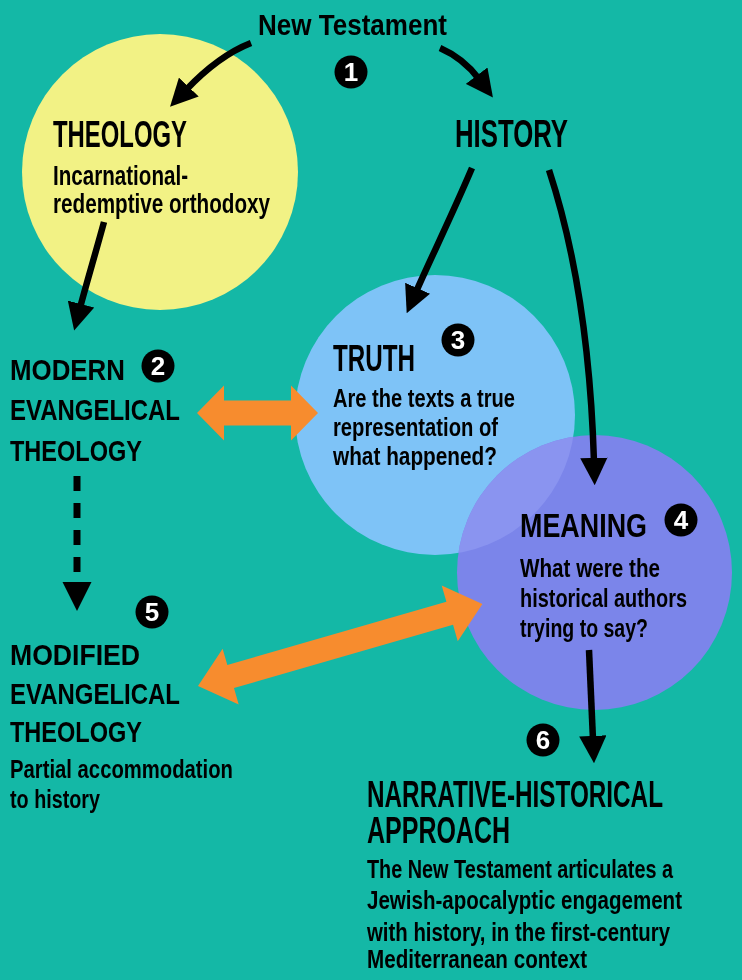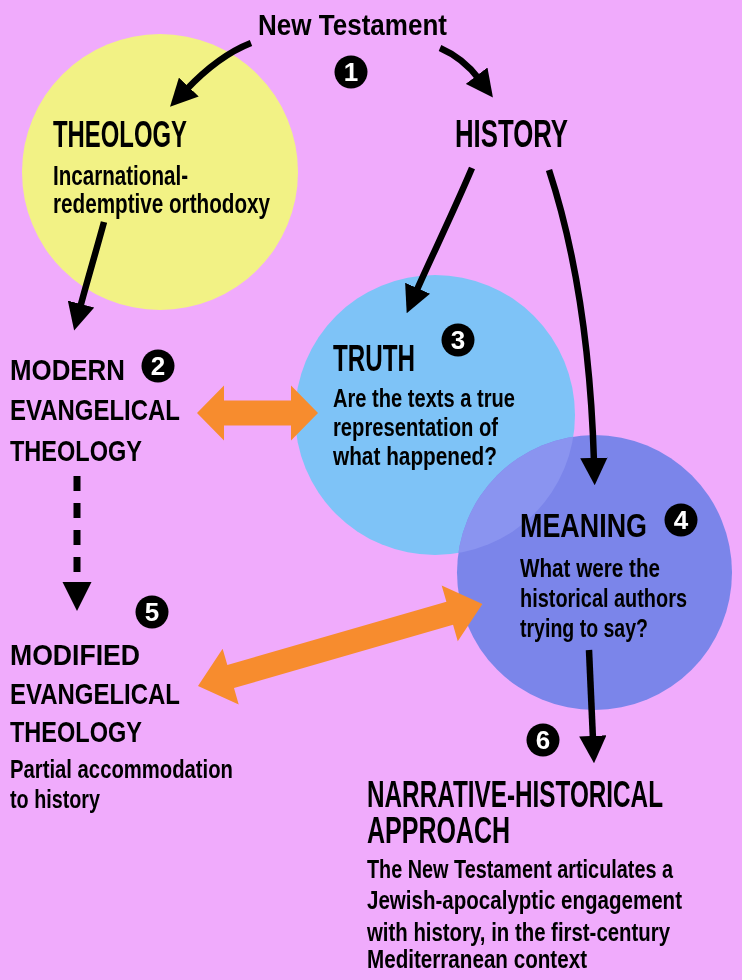--- a/index.html
+++ b/index.html
@@ -1,16 +1,16 @@
 <!DOCTYPE html>
 <html><head>
 <meta charset="utf-8">
 <style>
   html,body{margin:0;padding:0;background:#ffffff;}
-  .stage{position:relative;width:742px;height:980px;background:#f0abfc;overflow:hidden;}
+  .stage{position:relative;width:742px;height:980px;background:#14b8a6;overflow:hidden;}
   svg{display:block;}
   text{font-family:"Liberation Sans","DejaVu Sans",sans-serif;font-weight:700;fill:#000;}
   .badge-num{fill:#ffffff;text-anchor:middle;}
   .arrow{fill:none;stroke:#000;stroke-width:6.5;stroke-linecap:butt;}
   .arrow-dashed{fill:none;stroke:#000;stroke-width:7;stroke-dasharray:15 12;}
   .badge-circle{fill:#000;}
 </style>
 </head>
 <body>
 

